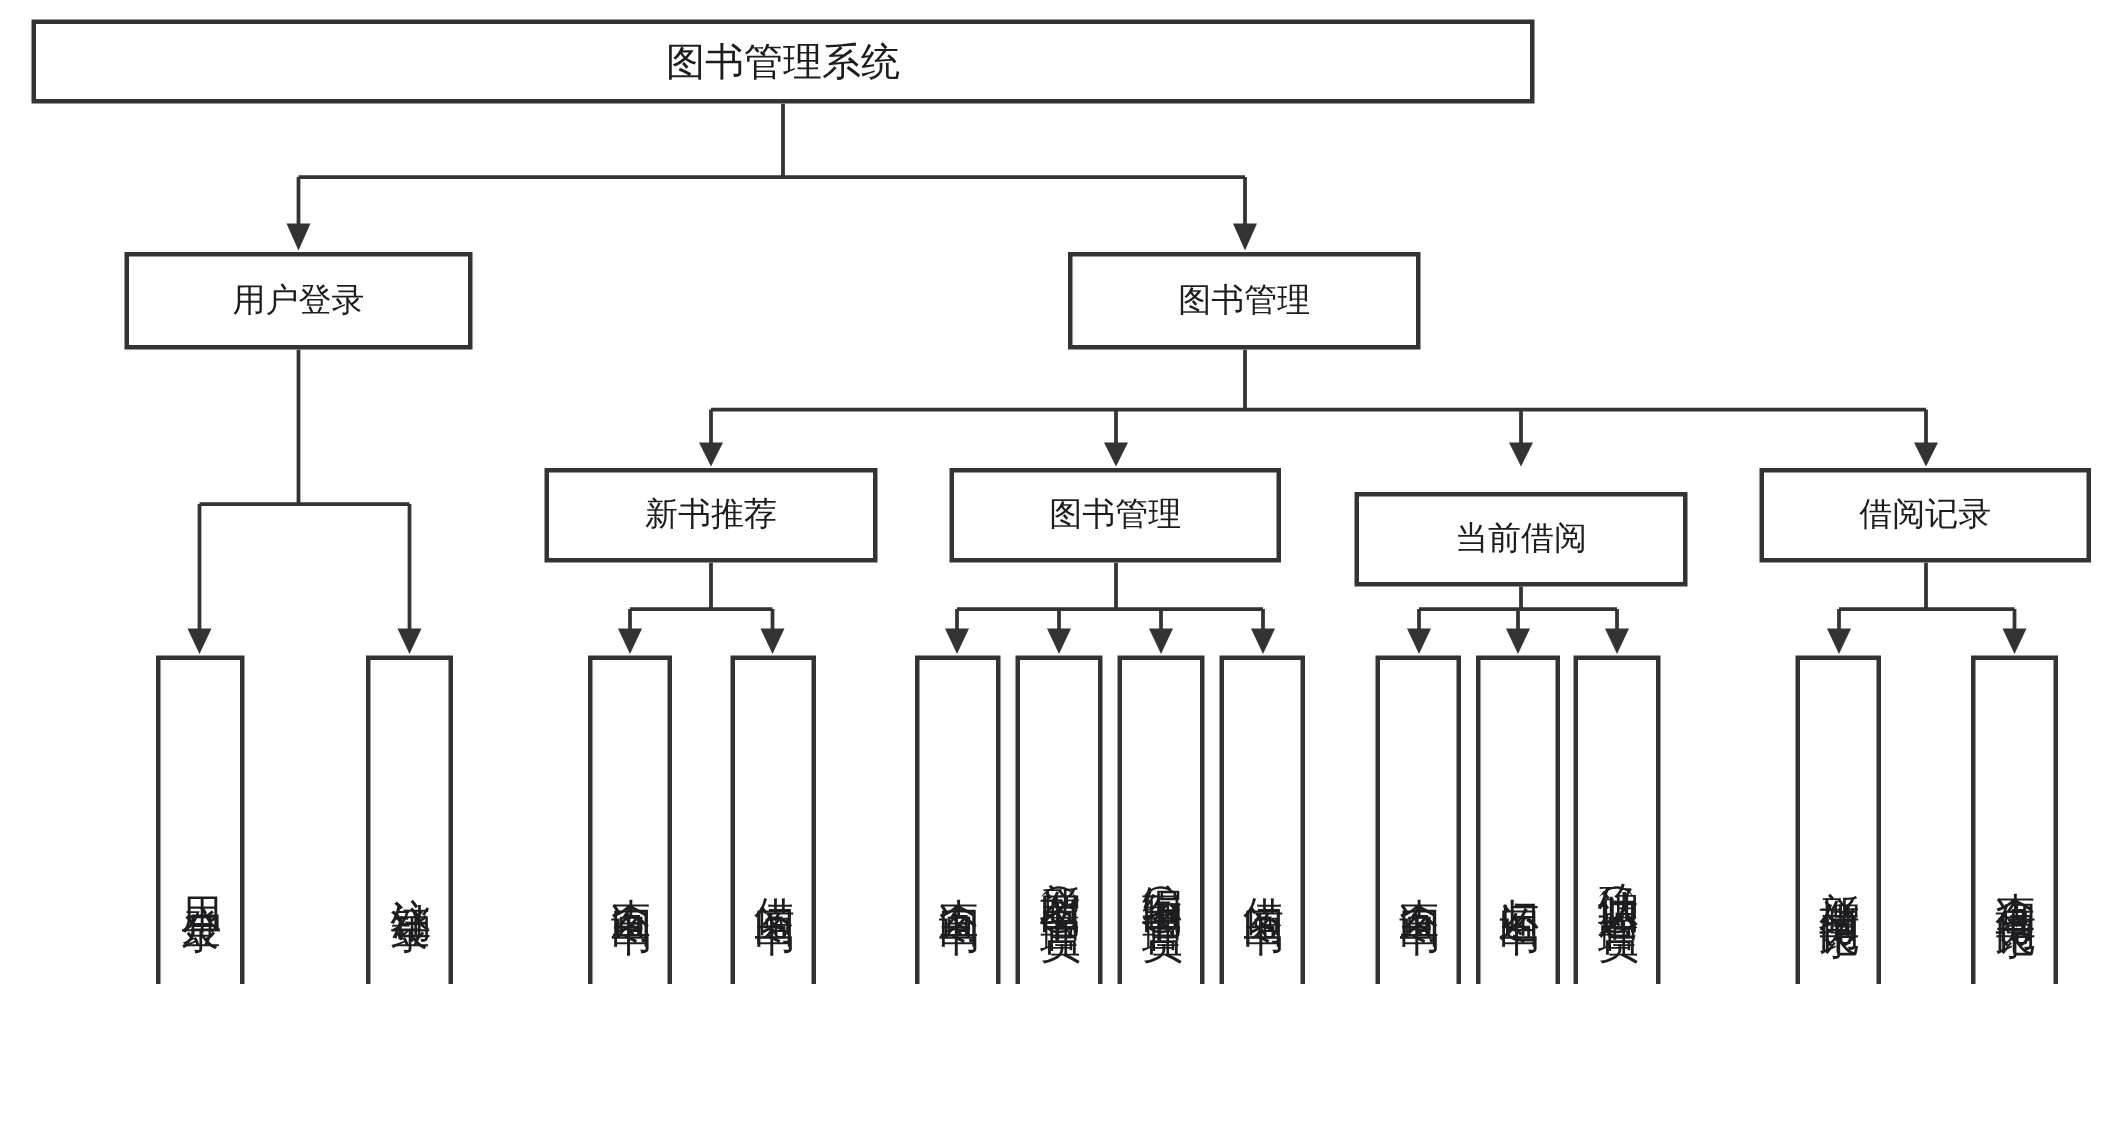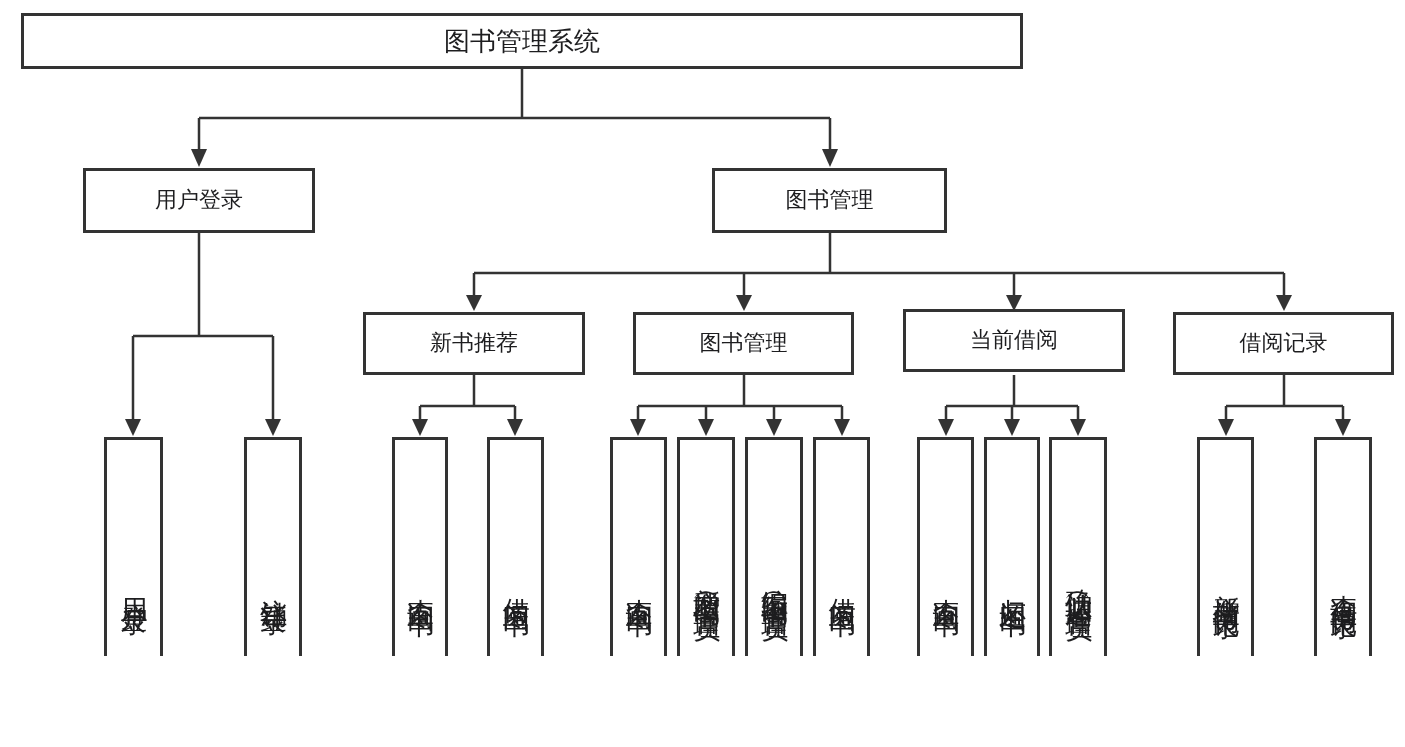--- a/index.html
+++ b/index.html
@@ -103,21 +103,21 @@
   <div class="node branch" style="left:363px;top:312px;width:222px;height:63px">
     <span>新书推荐</span>
   </div>
 
   <div class="node branch" style="left:712px;top:168px;width:235px;height:65px">
     <span>图书管理</span>
   </div>
   <div class="node branch" style="left:633px;top:312px;width:221px;height:63px">
     <span>图书管理</span>
   </div>
-  <div class="node branch" style="left:903px;top:309px;width:222px;height:63px">
+  <div class="node branch" style="left:903px;top:328px;width:222px;height:63px">
     <span>当前借阅</span>
   </div>
   <div class="node branch" style="left:1173px;top:312px;width:221px;height:63px">
     <span>借阅记录</span>
   </div>
 
   <div class="node leaf" style="left:104px;top:437px;width:59px;height:296px">
     <span>用户登录</span>
   </div>
   <div class="node leaf" style="left:244px;top:437px;width:58px;height:296px">

